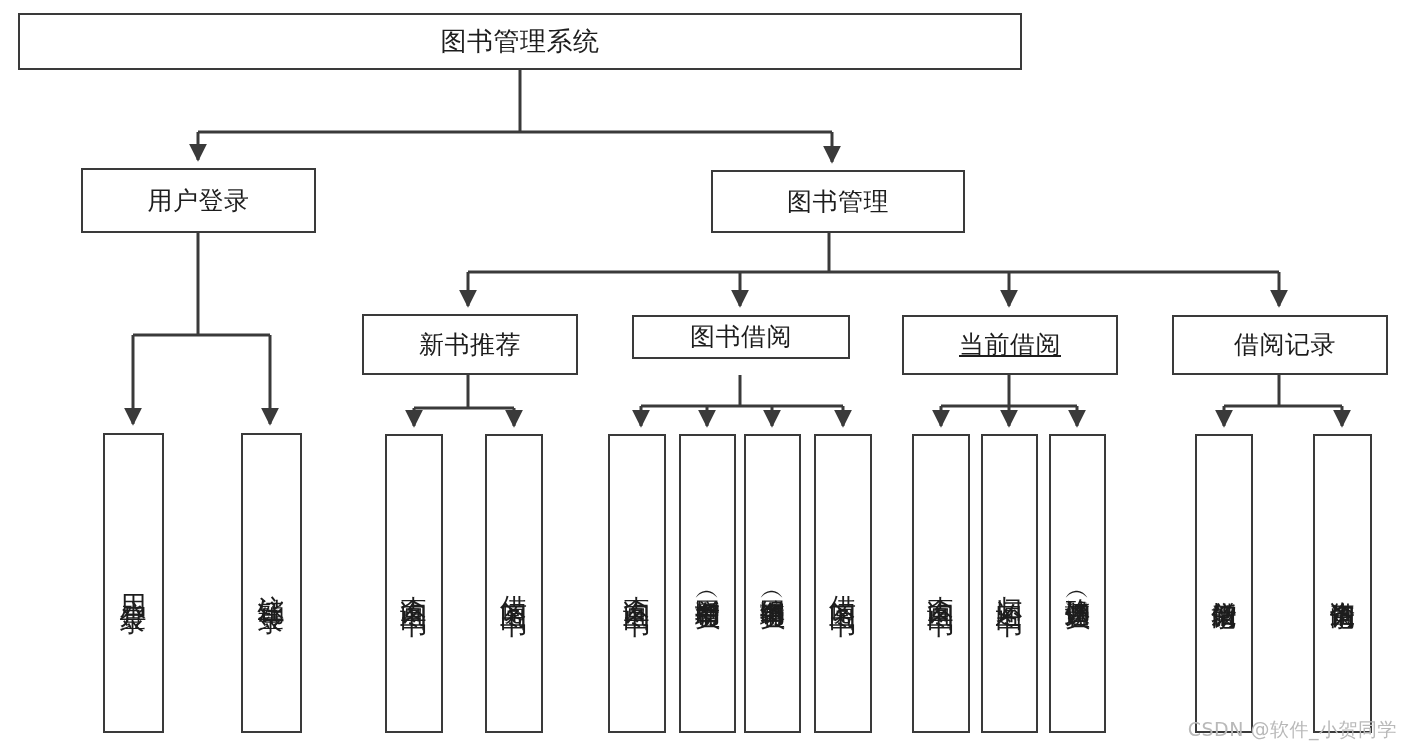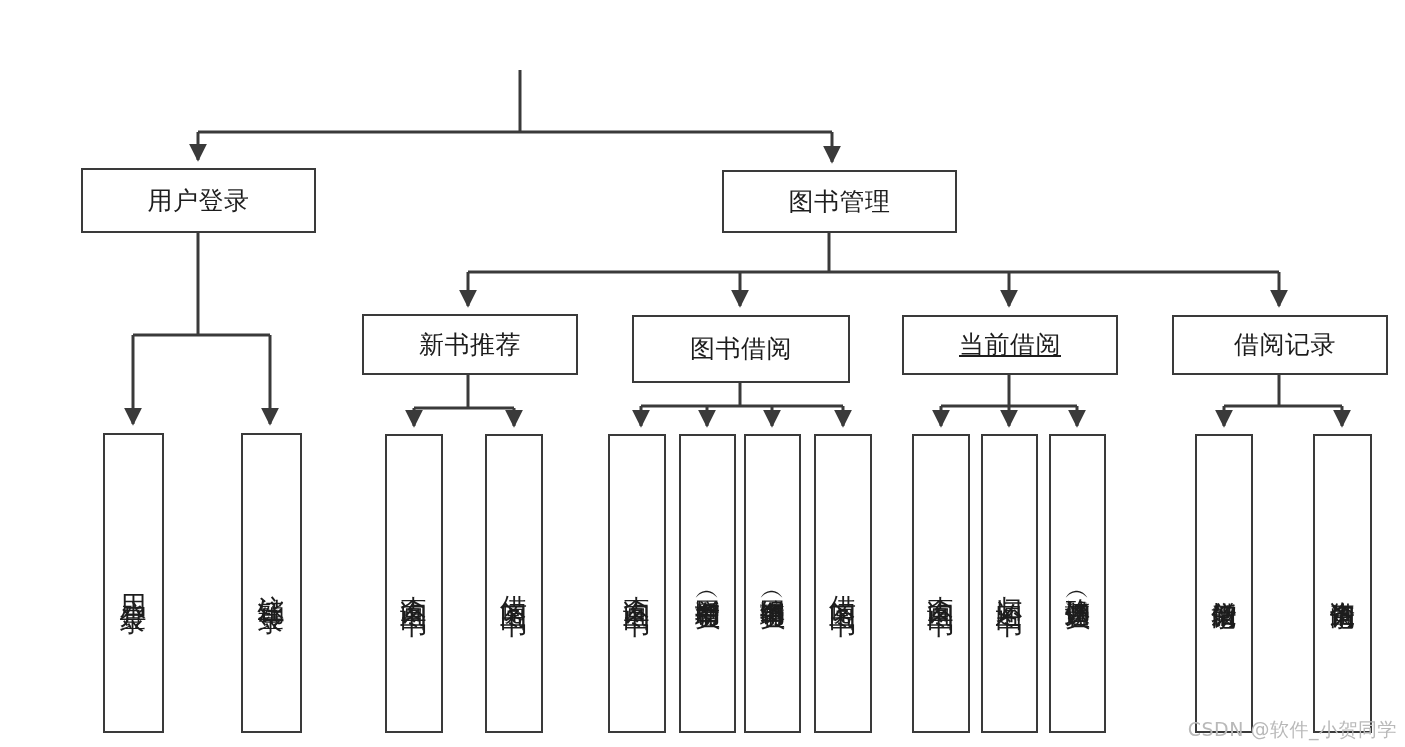--- a/index.html
+++ b/index.html
@@ -119,32 +119,35 @@
       <path d="M 1009 406 L 1009 426" marker-end="url(#arrow)"></path>
       <path d="M 1077 406 L 1077 426" marker-end="url(#arrow)"></path>
 
       <path d="M 1279 375 L 1279 406"></path>
       <path d="M 1224 406 L 1342 406"></path>
       <path d="M 1224 406 L 1224 426" marker-end="url(#arrow)"></path>
       <path d="M 1342 406 L 1342 426" marker-end="url(#arrow)"></path>
     </g>
   </svg>
 
+  <div class="node h-node root" style="left:18px; top:13px; width:1004px; height:57px;">
+    <span class="lbl">图书管理系统</span>
+  </div>
 
   <div class="node h-node" style="left:81px; top:168px; width:235px; height:65px;">
     <span class="lbl">用户登录</span>
   </div>
-  <div class="node h-node" style="left:711px; top:170px; width:235px; height:63px;margin-left:11px;">
+  <div class="node h-node" style="left:711px; top:170px; width:254px; height:63px;">
     <span class="lbl">图书管理</span>
   </div>
 
   <div class="node h-node" style="left:362px; top:314px; width:216px; height:61px;">
     <span class="lbl">新书推荐</span>
   </div>
-  <div class="node h-node" style="left:632px; top:315px; width:218px; height:68px;">
+  <div class="node h-node" style="left:632px; top:315px; width:218px; height:44px;">
     <span class="lbl">图书借阅</span>
   </div>
   <div class="node h-node" style="left:902px; top:315px; width:216px; height:60px;text-decoration:underline;">
     <span class="lbl">当前借阅</span>
   </div>
   <div class="node h-node" style="left:1172px; top:315px; width:216px; height:60px;padding-left:10px;">
     <span class="lbl">借阅记录</span>
   </div>
 
   <div class="node v-node" style="left:103px; top:433px; width:61px; height:300px;">

